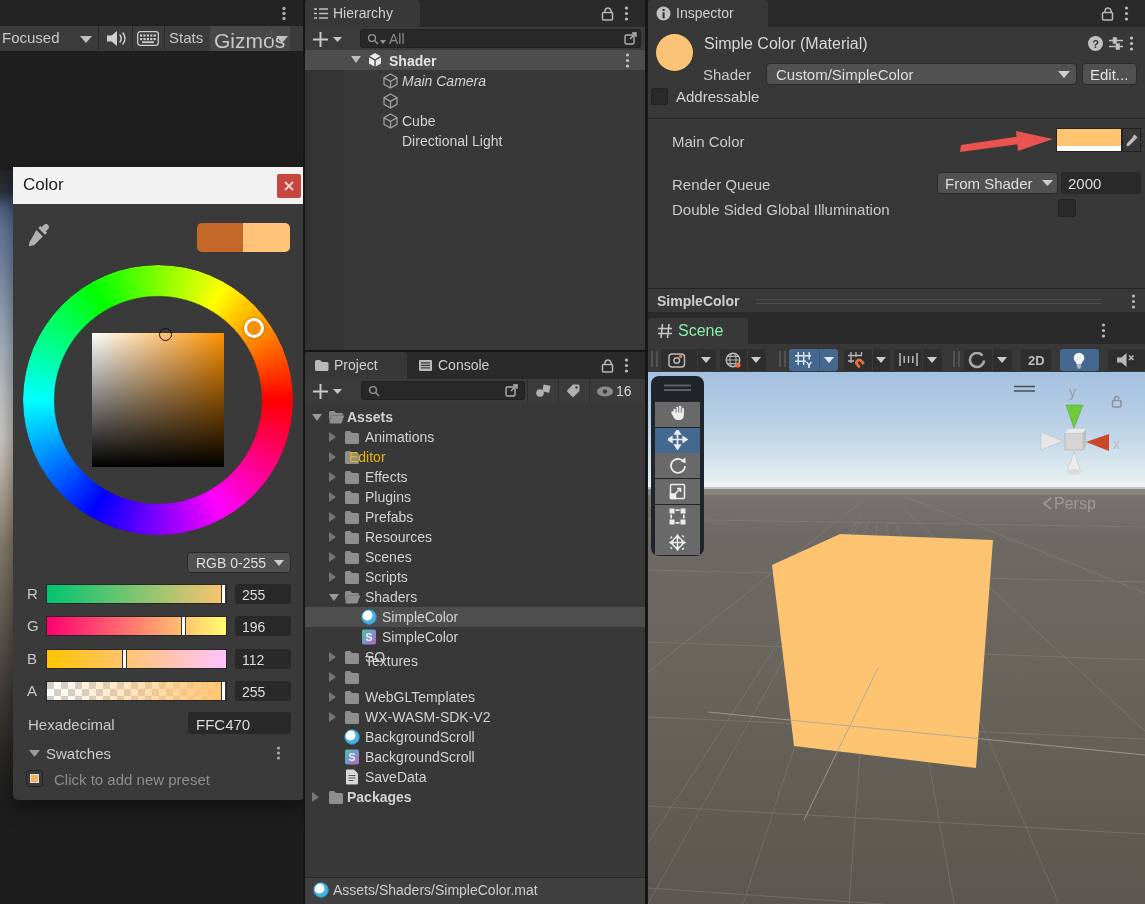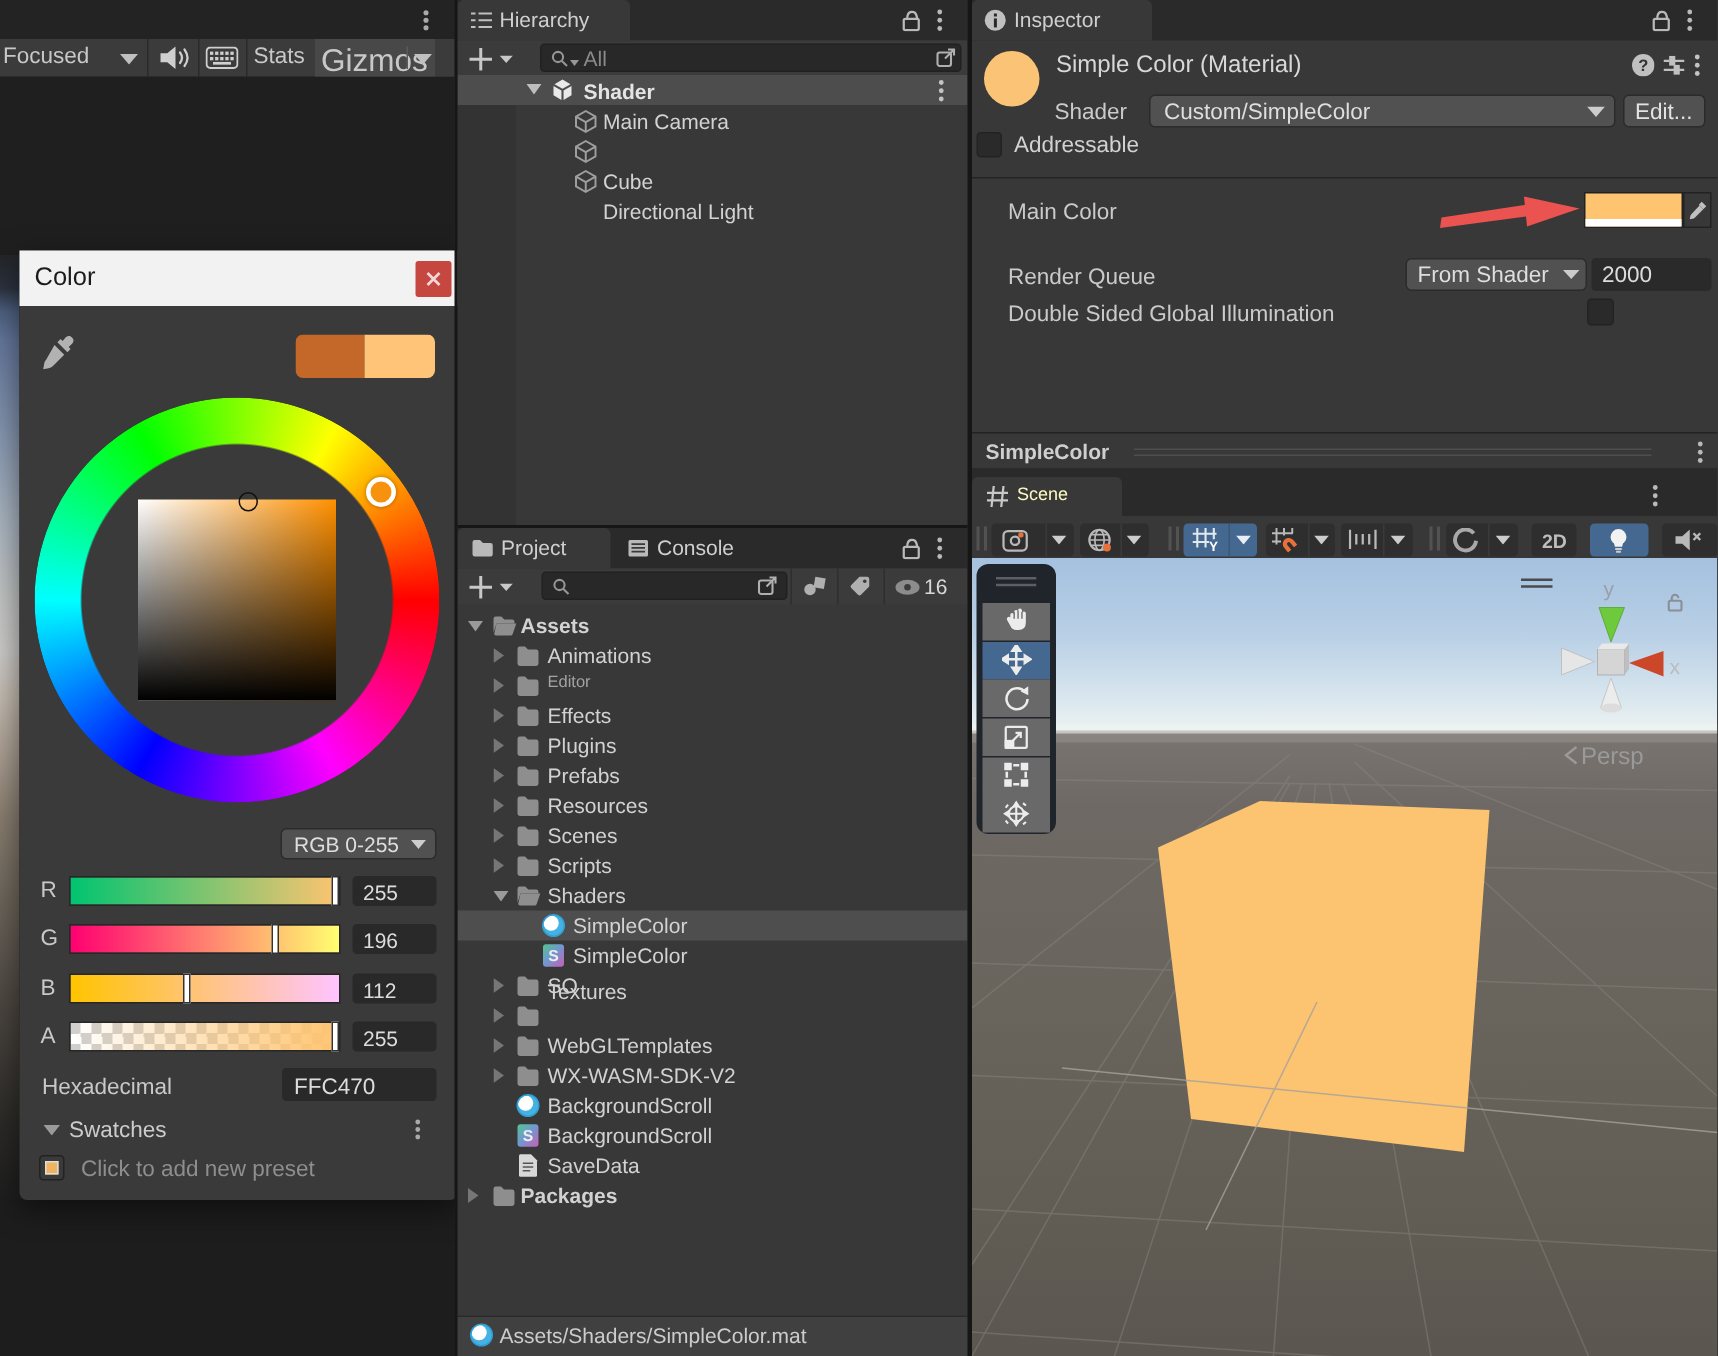--- a/index.html
+++ b/index.html
@@ -208,21 +208,21 @@
   <svg class="abs" style="left:320px;top:53px;" width="5" height="15">
       <g fill="#c4c4c4">
         <circle cx="2.5" cy="2" r="1.6"></circle>
         <circle cx="2.5" cy="7.5" r="1.6"></circle>
         <circle cx="2.5" cy="13" r="1.6"></circle>
       </g>
     </svg>
   <svg class="abs" style="left:77px;top:73px;" width="17" height="16">
       <path d="M8.5,1 L15,4.7 V11.3 L8.5,15 L2,11.3 V4.7 Z M2,4.7 L8.5,8.4 L15,4.7 M8.5,8.4 V15" fill="none" stroke="#9e9e9e" stroke-width="1.3"></path>
     </svg>
-  <div class="abs" style="left:97px;top:73px;font-size:14px;color:#d2d2d2;">Main Camera</div>
+  <div class="abs" style="left:97px;top:73px;font-size:14px;color:#d2d2d2;font-style:italic;">Main Camera</div>
   <svg class="abs" style="left:77px;top:93px;" width="17" height="16">
       <path d="M8.5,1 L15,4.7 V11.3 L8.5,15 L2,11.3 V4.7 Z M2,4.7 L8.5,8.4 L15,4.7 M8.5,8.4 V15" fill="none" stroke="#9e9e9e" stroke-width="1.3"></path>
     </svg>
   <div class="abs" style="left:97px;top:93px;font-size:14px;color:#d2d2d2;margin-top:40px;">Directional Light</div>
   <svg class="abs" style="left:77px;top:113px;" width="17" height="16">
       <path d="M8.5,1 L15,4.7 V11.3 L8.5,15 L2,11.3 V4.7 Z M2,4.7 L8.5,8.4 L15,4.7 M8.5,8.4 V15" fill="none" stroke="#9e9e9e" stroke-width="1.3"></path>
     </svg>
   <div class="abs" style="left:97px;top:113px;font-size:14px;color:#d2d2d2;">Cube</div>
 </div>
 
@@ -298,21 +298,21 @@
   <svg class="abs" style="left:39px;top:78px;" width="16" height="14">
         <path d="M1,2.6 q0,-1.6 1.6,-1.6 h3.4 l2,2 h5.4 q1.6,0 1.6,1.6 v7.8 q0,1.6 -1.6,1.6 h-10.8 q-1.6,0 -1.6,-1.6 z" fill="#8e8e8e"></path>
       </svg>
   <div class="abs" style="left:60px;top:77px;font-size:14px;font-weight:normal;color:#d2d2d2;text-align:center;">Animations</div>
   <svg class="abs" style="left:24px;top:100px;" width="7" height="10">
         <polygon points="0,0 7,5 0,10" fill="#767676"></polygon>
       </svg>
   <svg class="abs" style="left:39px;top:98px;" width="16" height="14">
         <path d="M1,2.6 q0,-1.6 1.6,-1.6 h3.4 l2,2 h5.4 q1.6,0 1.6,1.6 v7.8 q0,1.6 -1.6,1.6 h-10.8 q-1.6,0 -1.6,-1.6 z" fill="#8e8e8e"></path>
       </svg>
-  <div class="abs" style="left:60px;top:97px;font-size:11px;font-weight:normal;color:#a3a3a3;">Editor</div>
+  <div class="abs" style="left:44px;top:97px;font-size:14px;font-weight:normal;color:#eab308;">Editor</div>
   <svg class="abs" style="left:24px;top:120px;" width="7" height="10">
         <polygon points="0,0 7,5 0,10" fill="#767676"></polygon>
       </svg>
   <svg class="abs" style="left:39px;top:118px;" width="16" height="14">
         <path d="M1,2.6 q0,-1.6 1.6,-1.6 h3.4 l2,2 h5.4 q1.6,0 1.6,1.6 v7.8 q0,1.6 -1.6,1.6 h-10.8 q-1.6,0 -1.6,-1.6 z" fill="#8e8e8e"></path>
       </svg>
   <div class="abs" style="left:60px;top:117px;font-size:14px;font-weight:normal;color:#d2d2d2;">Effects</div>
   <svg class="abs" style="left:24px;top:140px;" width="7" height="10">
         <polygon points="0,0 7,5 0,10" fill="#767676"></polygon>
       </svg>
@@ -537,21 +537,21 @@
       </g>
     </svg>
 </div>
 
 <div class="abs" id="scene" style="left:648px;top:312px;width:497px;height:592px;background:#383838;">
   <div class="tabbar abs" style="left:0;top:0;width:497px;height:32px;background:#2a2a2a;"></div>
   <div class="tab" style="left:0;top:6px;width:100px;height:26px;"></div>
   <svg class="abs" style="left:10px;top:12px;" width="14" height="14">
       <path d="M4.5,0 L3,14 M11,0 L9.5,14 M0,4.5 h14 M0,9.5 h14" stroke="#c8c8c8" stroke-width="1.5"></path>
     </svg>
-  <div class="abs" style="left:30px;top:10px;font-size:12px;color:#fef9c3;text-align:center;">Scene</div>
+  <div class="abs" style="left:30px;top:10px;font-size:16px;color:#86efac;text-align:center;">Scene</div>
   <svg class="abs" style="left:453px;top:11px;" width="5" height="15">
       <g fill="#b9b9b9">
         <circle cx="2.5" cy="2" r="1.6"></circle>
         <circle cx="2.5" cy="7.5" r="1.6"></circle>
         <circle cx="2.5" cy="13" r="1.6"></circle>
       </g>
     </svg>
 
   <div class="abs" style="left:0;top:32px;width:497px;height:28px;background:#383838;"></div>
   <div id="scenetools">

